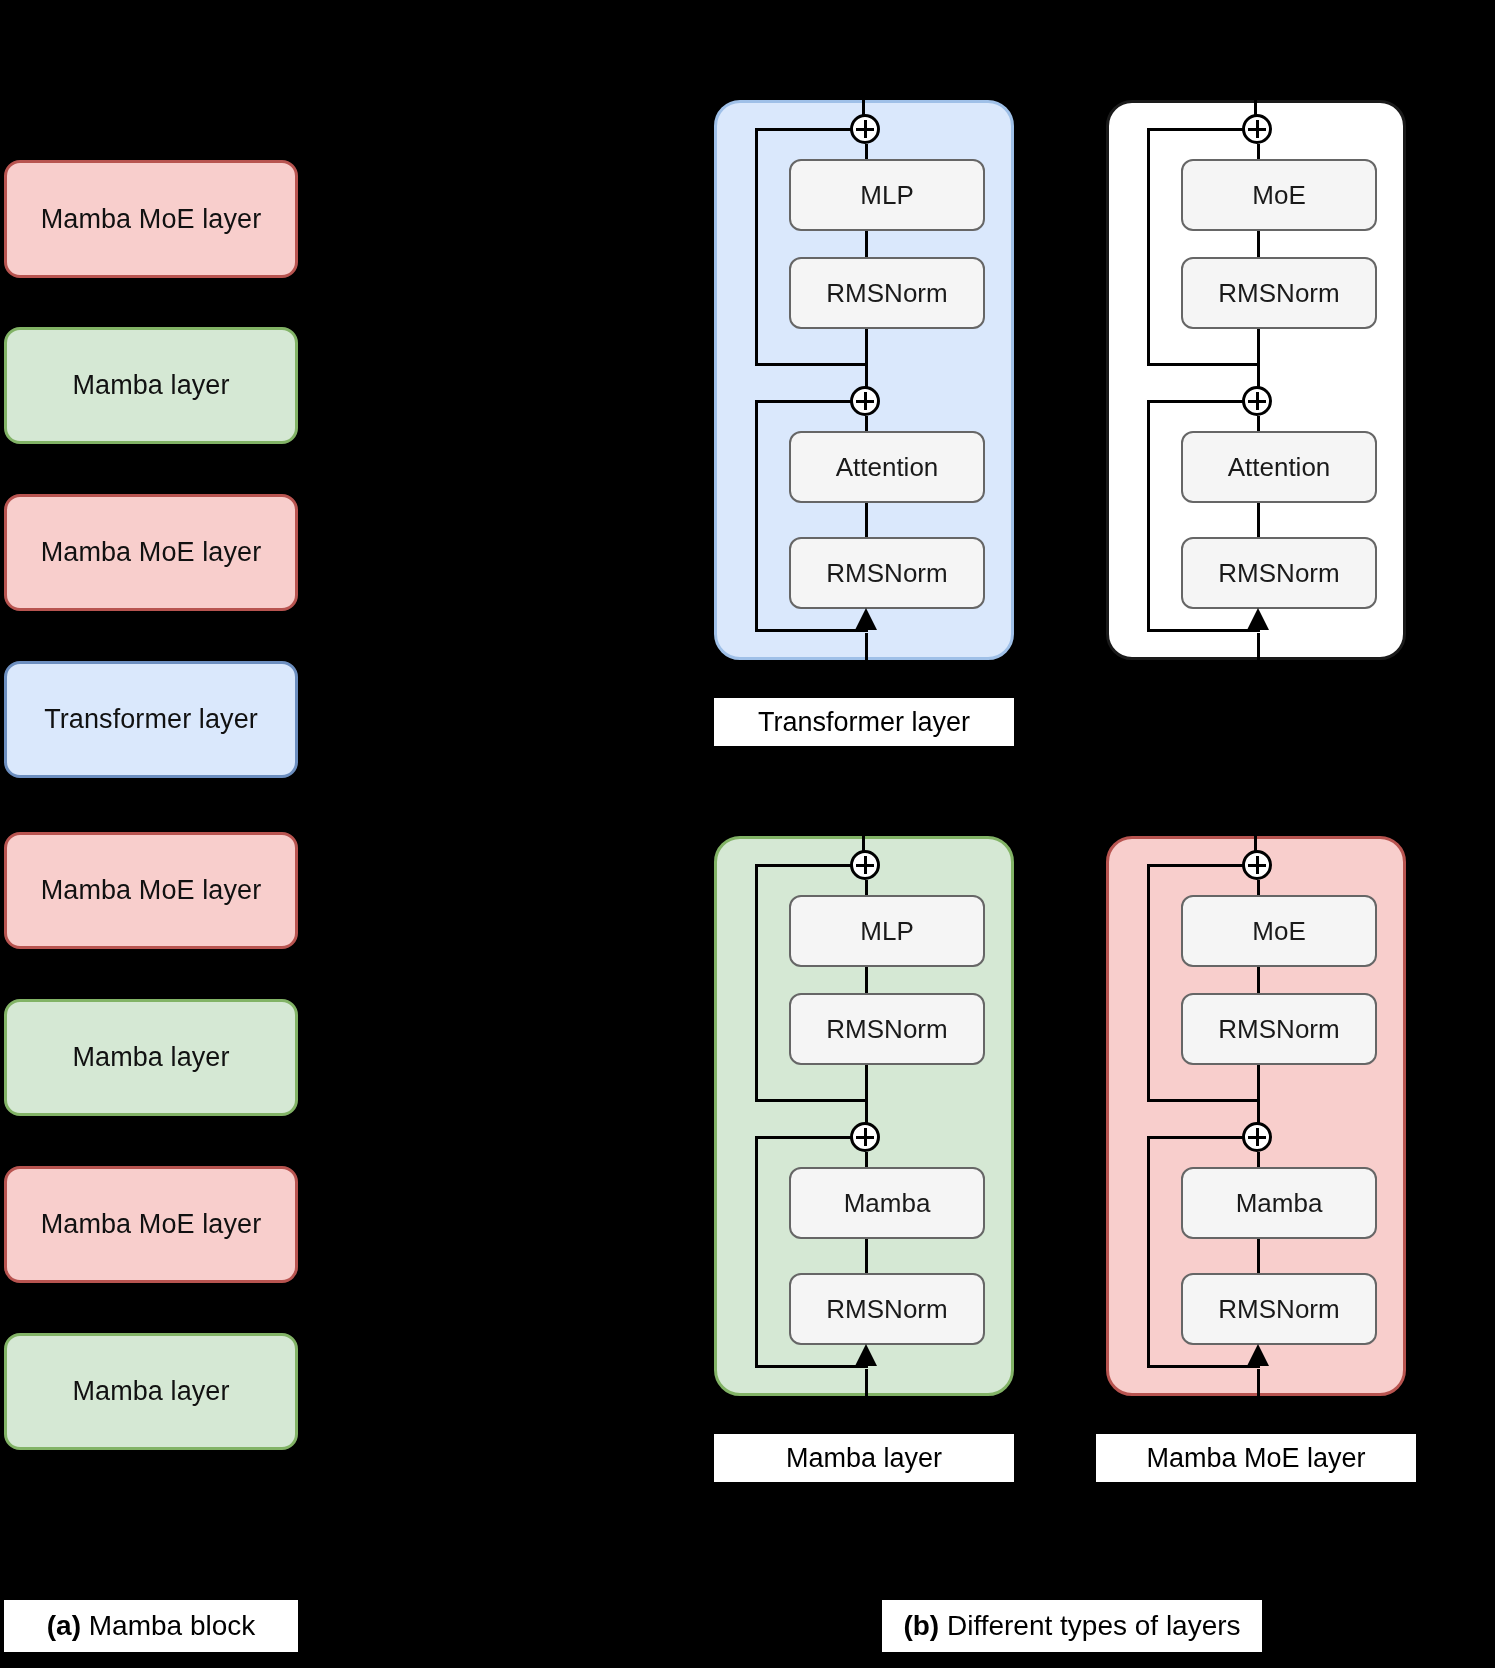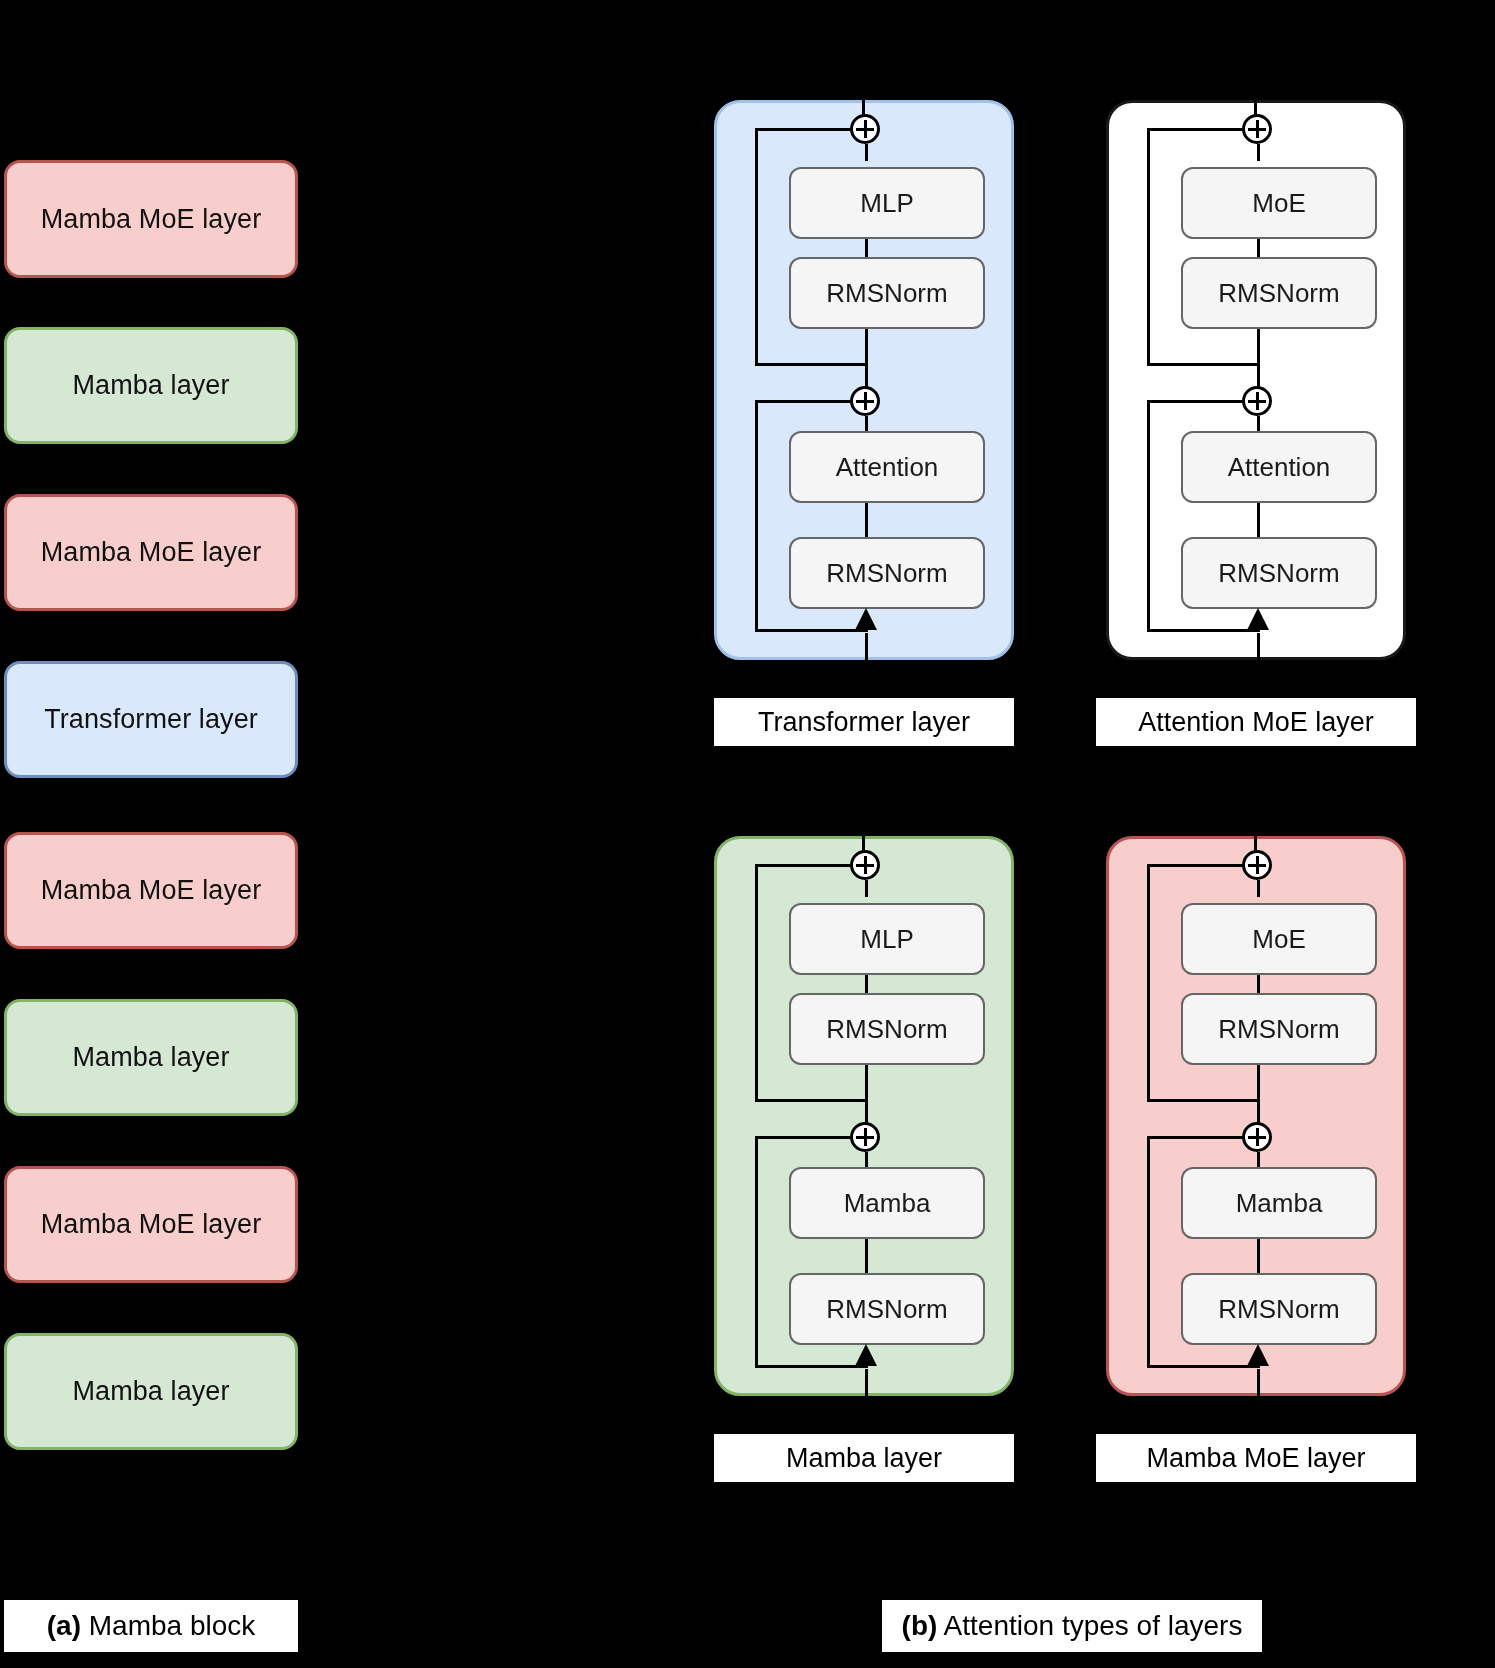--- a/index.html
+++ b/index.html
@@ -78,21 +78,21 @@
     background: #f5f5f5;
     border: 2.5px solid #666666;
     border-radius: 12px;
     display: flex;
     align-items: center;
     justify-content: center;
     font-size: 26px;
     color: #1a1a1a;
     z-index: 3;
   }
-  .op-top     { top: 64px; }
+  .op-top     { top: 56px; }
   .op-second  { top: 154px; }
   .op-third   { top: 328px; }
   .op-fourth  { top: 434px; }
 
   
   .wire {
     position: absolute;
     background: #000000;
     z-index: 2;
   }
@@ -277,21 +277,20 @@
       </div>
       <div class="wire wire-v" style="left:148px; top:398px; height:38px;"></div>
       <div class="op-box op-fourth">
         <span>RMSNorm</span>
       </div>
 
       <div class="wire wire-v" style="left:148px; top:530px; height:35px;"></div>
       <div class="arrowhead" style="left:138px; top:505px;"></div>
     </div>
 
-    <div class="card-label" style="left:-10px; top:598px; width:320px;">Attention MoE layer</div>
   </div>
 
   <div class="layer-card" style="left:24px; top:736px;">
 
     <div class="wire wire-v" style="left:148px; top:-12px; height:38px;"></div>
 
     <div class="layer-body body-green">
 
       <div class="plus" style="left:133px; top:11px;"></div>
       <div class="wire wire-v" style="left:148px; top:41px; height:17px;"></div>
@@ -375,14 +374,14 @@
     <div class="card-label" style="left:-10px; top:598px; width:320px;">Mamba MoE layer</div>
   </div>
 
 </div>
 
 <div class="caption" id="caption-a">
   <b>(a)</b><span> Mamba block</span>
 </div>
 
 <div class="caption" id="caption-b">
-  <b>(b)</b><span> Attention types of layers</span>
+  <b>(b)</b><span> Different types of layers</span>
 </div>
 
 </body></html>

